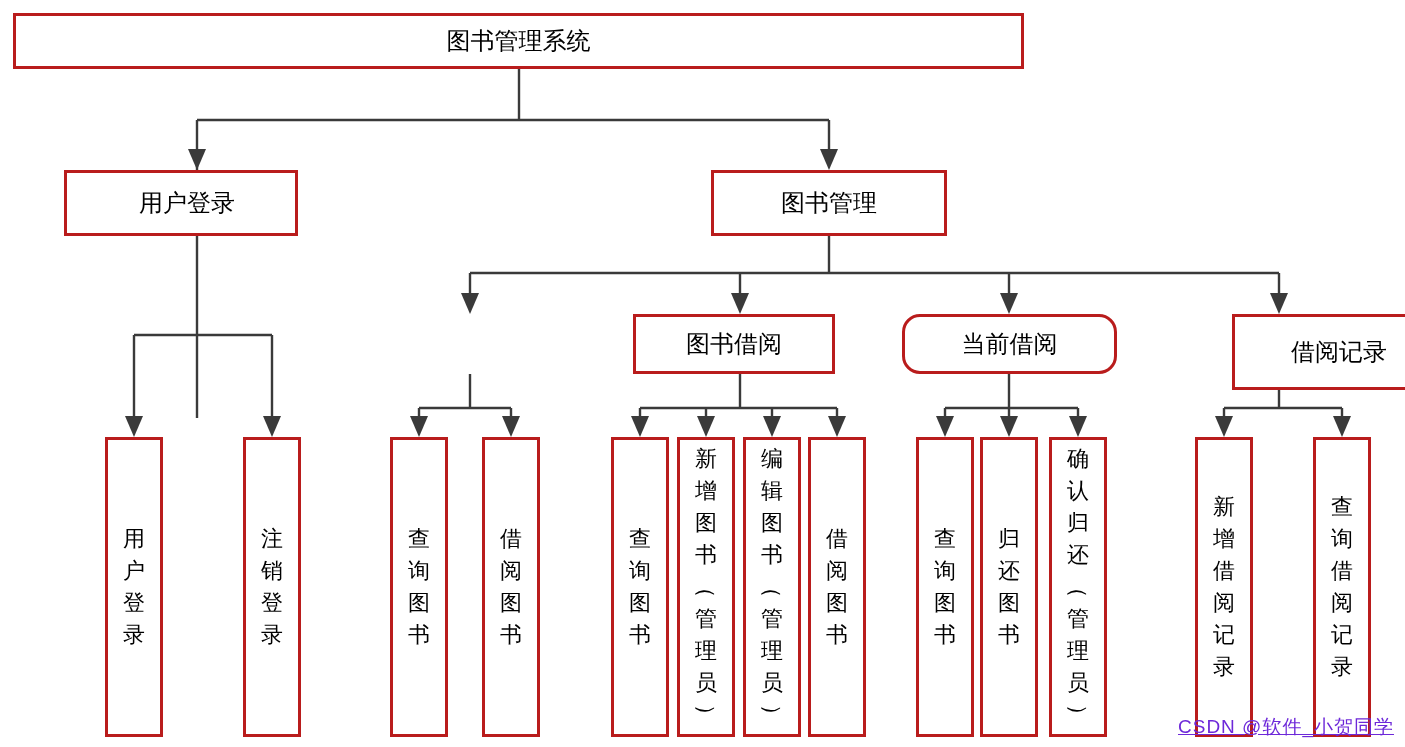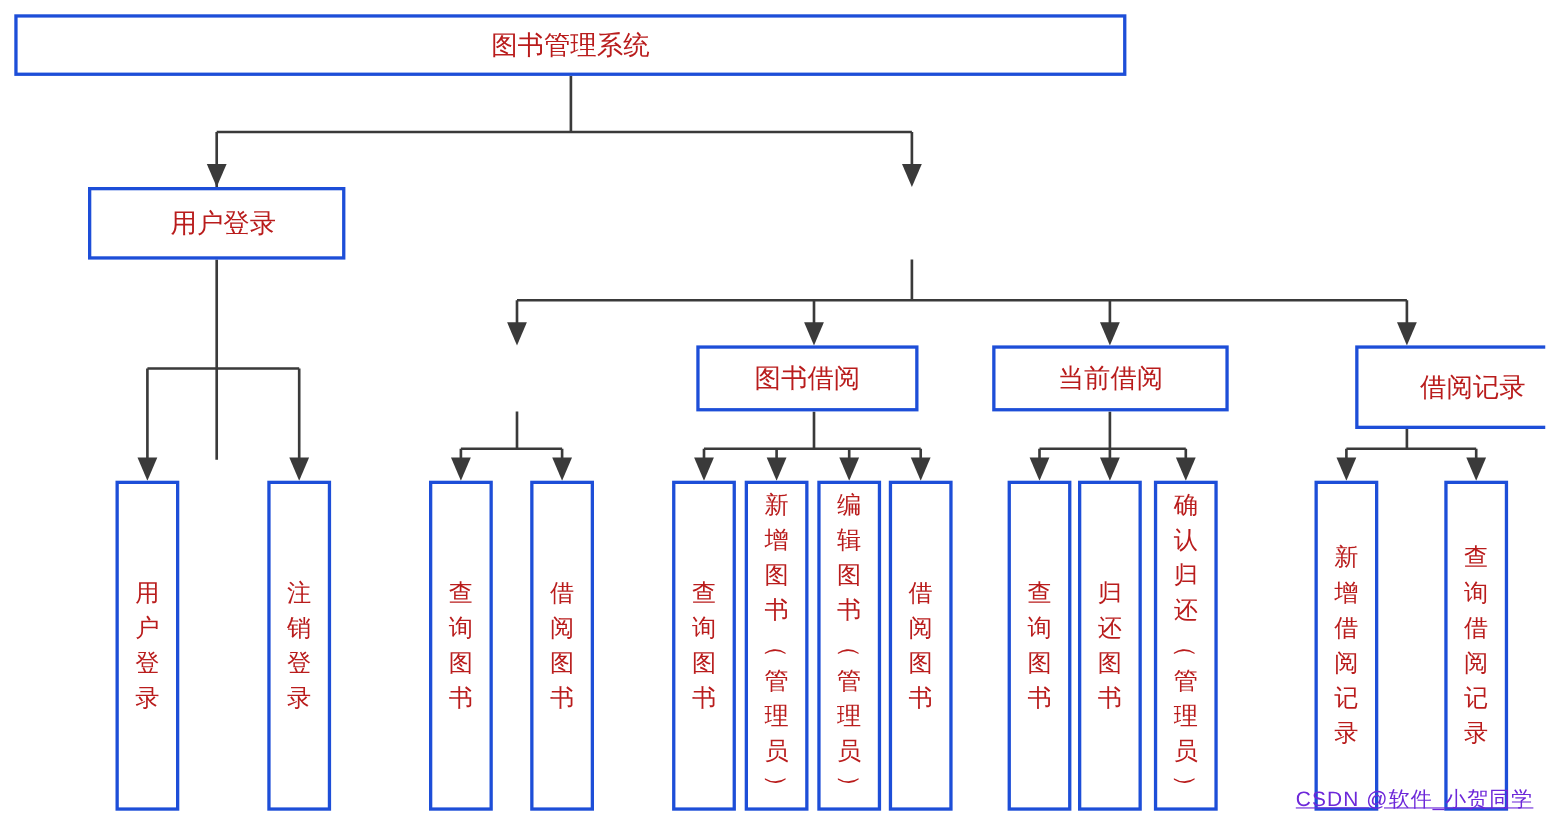--- a/index.html
+++ b/index.html
@@ -4,39 +4,39 @@
 <style>
   html,body { margin:0; padding:0; background:#ffffff; }
   .stage {
     position:relative; width:1405px; height:747px;
     background:#ffffff; overflow:hidden;
     font-family:"Liberation Sans", sans-serif;
   }
   .wires { position:absolute; left:0; top:0; width:1405px; height:747px; z-index:1; }
   .node {
     position:absolute; box-sizing:border-box;
-    background:#ffffff; border:3px solid #1d4ed8;
+    background:#ffffff; border:3px solid #b91c1c;
     display:flex; align-items:center; justify-content:center;
-    color:#b91c1c; font-size:24px; z-index:2;
+    color:#000000; font-size:24px; z-index:2;
     white-space:nowrap;
   }
   .node.leaf { flex-direction:column; font-size:22px; }
   .vchar { display:block; height:32px; line-height:32px; width:26px; text-align:center; }
   .vchar.rot { transform:rotate(90deg); }
   .watermark {
     position:absolute; left:1178px; top:714px; z-index:3;
     font-size:19px; letter-spacing:1px; color:#6d28d9;text-decoration:underline;
   }
   
   #n-root           { left:13px;   top:13px;  width:1011px; height:56px; }
-  #n-user-login     { left:80px;   top:170px; width:234px;  height:66px;padding-left:12px; }
+  #n-user-login     { left:64px;   top:170px; width:234px;  height:66px;padding-left:12px; }
   #n-book-mgmt      { left:711px;  top:170px; width:236px;  height:66px; }
   #n-new-book-rec   { left:363px;  top:314px; width:215px;  height:60px; }
   #n-book-borrow    { left:633px;  top:314px; width:202px;  height:60px; }
-  #n-current-borrow { left:902px;  top:314px; width:215px;  height:60px; }
+  #n-current-borrow { left:902px;  top:314px; width:215px;  height:60px;border-radius:18px; }
   #n-borrow-record  { left:1232px; top:314px; width:214px;  height:76px; }
   #n-ul-login   { left:105px;  top:437px; width:58px; height:300px; }
   #n-ul-logout  { left:243px;  top:437px; width:58px; height:300px; }
   #n-nbr-query  { left:390px;  top:437px; width:58px; height:300px; }
   #n-nbr-borrow { left:482px;  top:437px; width:58px; height:300px; }
   #n-bb-query   { left:611px;  top:437px; width:58px; height:300px; }
   #n-bb-add     { left:677px;  top:437px; width:58px; height:300px; }
   #n-bb-edit    { left:743px;  top:437px; width:58px; height:300px; }
   #n-bb-borrow  { left:808px;  top:437px; width:58px; height:300px; }
   #n-cb-query   { left:916px;  top:437px; width:58px; height:300px; }
@@ -78,20 +78,21 @@
       <polygon points="1000,416 1018,416 1009,437"></polygon>
       <polygon points="1069,416 1087,416 1078,437"></polygon>
       <polygon points="1215,416 1233,416 1224,437"></polygon>
       <polygon points="1333,416 1351,416 1342,437"></polygon>
     </g>
   </svg>
 
   <div class="node" id="n-root">图书管理系统</div>
 
   <div class="node" id="n-user-login">用户登录</div>
+  <div class="node" id="n-book-mgmt">图书管理</div>
 
   <div class="node" id="n-book-borrow">图书借阅</div>
   <div class="node" id="n-current-borrow">当前借阅</div>
   <div class="node" id="n-borrow-record">借阅记录</div>
 
   <div class="node leaf" id="n-ul-login">
       <span class="vchar">用</span>
       <span class="vchar">户</span>
       <span class="vchar">登</span>
       <span class="vchar">录</span>

